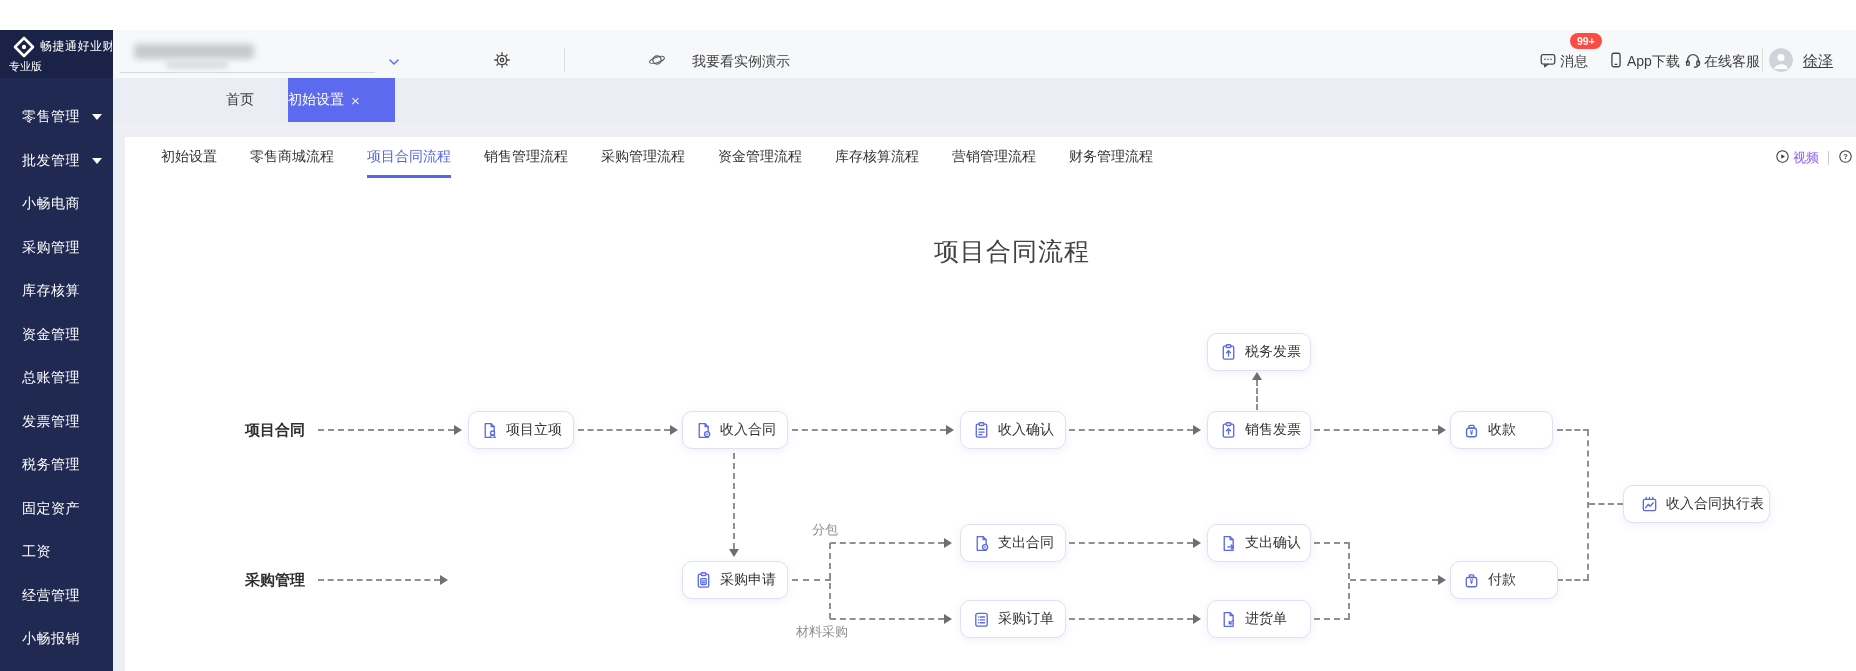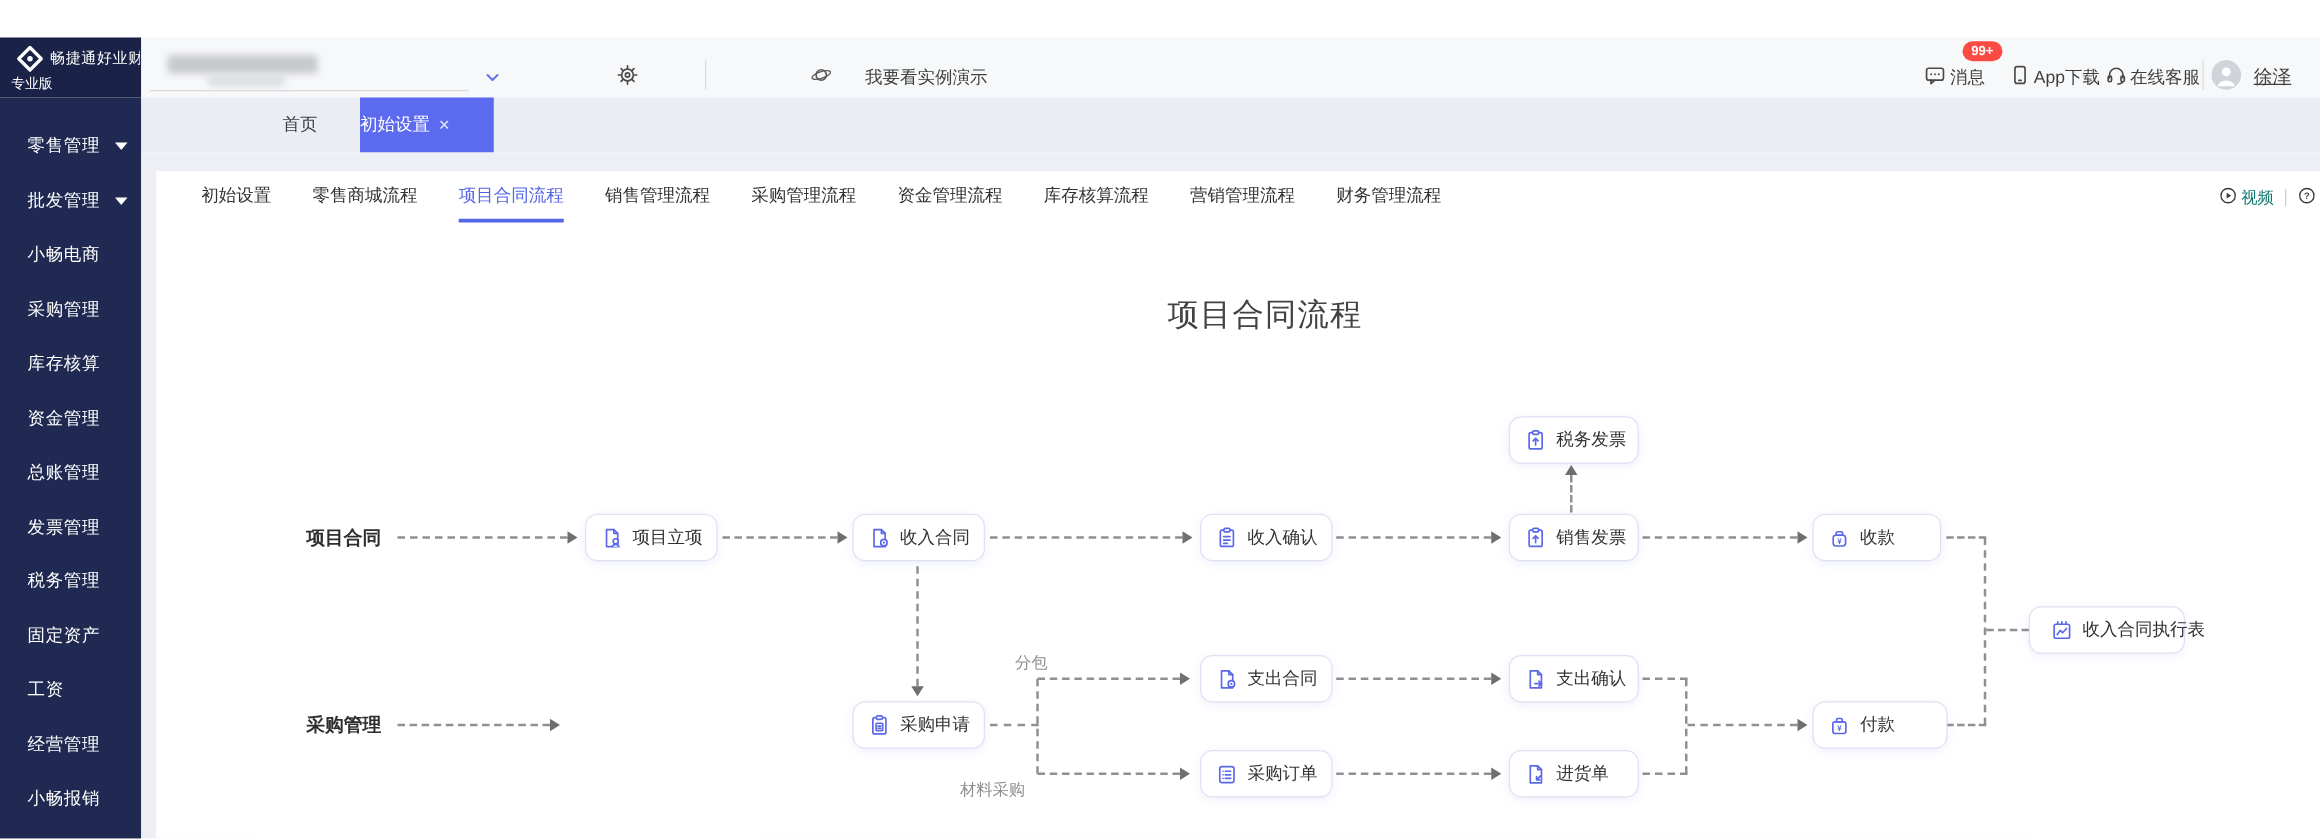--- a/index.html
+++ b/index.html
@@ -36,21 +36,21 @@
   .tab.active{background:#5c6af0;color:#fff;}
   .tab-close{margin-left:7px;font-size:15px;color:rgba(255,255,255,.85);cursor:pointer;line-height:1;}
 
   
   .content-bg{left:113px;top:122px;width:1743px;height:549px;background:#edeff5;}
   .panel{left:125px;top:137px;width:1731px;height:534px;background:#fff;}
 
   .subnav{left:161px;top:148px;display:flex;gap:33px;font-size:14px;color:#333;}
   .subnav-item{cursor:pointer;padding-bottom:9px;white-space:nowrap;}
   .subnav-item.active{color:#5465e6;border-bottom:3px solid #5465e6;}
-  .subnav-tools{left:1775px;top:149px;display:flex;align-items:center;gap:5px;font-size:13px;color:#0f766e;white-space:nowrap;}
+  .subnav-tools{left:1775px;top:149px;display:flex;align-items:center;gap:5px;font-size:13px;color:#8b5cf6;white-space:nowrap;}
   .tool-sep{width:1px;height:14px;background:#ccc;margin:0 4px;}
   .tool-item{display:flex;align-items:center;gap:3px;cursor:pointer;}
 
   .flow-title{left:930px;top:235px;width:164px;text-align:center;font-size:25px;color:#424242;
               font-weight:500;letter-spacing:1px;}
 
   .row-label{font-size:15px;font-weight:bold;color:#2e2e2e;white-space:nowrap;}
   .edge-label{font-size:13px;color:#8f8f8f;white-space:nowrap;}
 
   .flow-node{position:absolute;height:38px;background:#fff;border:1px solid #e0e0f4;border-radius:10px;
@@ -221,21 +221,21 @@
             <text x="10" y="13.4" font-size="10" font-weight="bold" text-anchor="middle" fill="#3a3a3a" stroke="none">?</text>
           </svg></span>
 
     </span>
   </div>
 
   <div class="flow-title abs">项目合同流程</div>
   <div class="row-label abs" style="left:245px;top:421px;">项目合同</div>
   <div class="row-label abs" style="left:245px;top:571px;">采购管理</div>
   <div class="edge-label abs" style="left:812px;top:521px;">分包</div>
-  <div class="edge-label abs" style="left:768px;top:623px;text-align:center;">材料采购</div>
+  <div class="edge-label abs" style="left:796px;top:623px;text-align:center;">材料采购</div>
   <div class="abs" style="left:0;top:0;width:1856px;height:671px;pointer-events:none;" id="flow-layer">
       <div class="edge-h" style="left: 318px; top: 429px; width: 136px;"></div>
       <div class="arr arr-r" style="left: 454px; top: 425px;"></div>
       <div class="edge-h" style="left: 578px; top: 429px; width: 92px;"></div>
       <div class="arr arr-r" style="left: 670px; top: 425px;"></div>
       <div class="edge-h" style="left: 792px; top: 429px; width: 154px;"></div>
       <div class="arr arr-r" style="left: 946px; top: 425px;"></div>
       <div class="edge-h" style="left: 1069px; top: 429px; width: 124px;"></div>
       <div class="arr arr-r" style="left: 1193px; top: 425px;"></div>
       <div class="edge-h" style="left: 1314px; top: 429px; width: 124px;"></div>
@@ -321,21 +321,21 @@
       <div class="flow-node" style="left: 1207px; top: 333px; width: 104px; pointer-events: auto;">
         <span class="n-icon">
           <svg width="19" height="19" viewBox="0 0 20 20" fill="none" stroke-linecap="round" stroke-linejoin="round">
             <rect x="4.5" y="3.2" width="11" height="13.8" rx="1.5" stroke="#5b68e8" stroke-width="1.4" fill="none"></rect>
             <rect x="7.5" y="1.8" width="5" height="2.9" rx="1" fill="#fff" stroke="#5b68e8" stroke-width="1.4"></rect>
             <path d="M10,13.8 v-5.4 M7.9,10.2 L10,8 L12.1,10.2" stroke="#5b68e8" stroke-width="1.4" fill="none"></path>
           </svg>
         </span>
         <span class="n-label">税务发票</span>
       </div>
-      <div class="flow-node" style="left: 1623px; top: 485px; width: 125px; pointer-events: auto; padding-left: 16px;">
+      <div class="flow-node" style="left: 1623px; top: 485px; width: 147px; pointer-events: auto; padding-left: 16px;">
         <span class="n-icon">
           <svg width="19" height="19" viewBox="0 0 20 20" fill="none" stroke-linecap="round" stroke-linejoin="round">
             <rect x="3.5" y="4.6" width="13" height="11.8" rx="1.5" stroke="#5b68e8" stroke-width="1.4" fill="none"></rect>
             <path d="M6.5,2.6 v2 M10,2.6 v2 M13.5,2.6 v2" stroke="#5b68e8" stroke-width="1.4" fill="none"></path>
             <path d="M6,13.4 L8.6,9.8 L10.6,11.8 L14,8.2" stroke="#5b68e8" stroke-width="1.4" fill="none"></path>
           </svg>
         </span>
         <span class="n-label">收入合同执行表</span>
       </div>
       <div class="flow-node" style="left: 682px; top: 561px; width: 106px; pointer-events: auto;">

